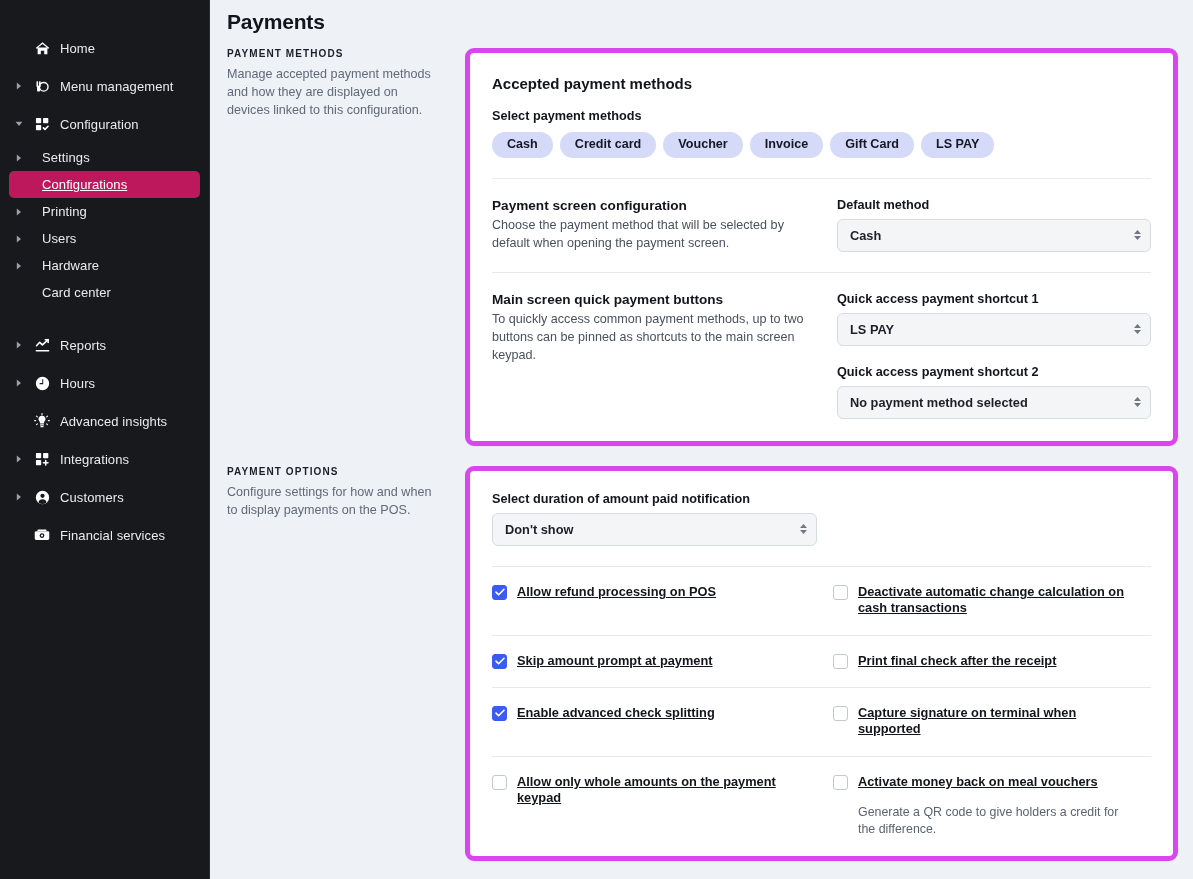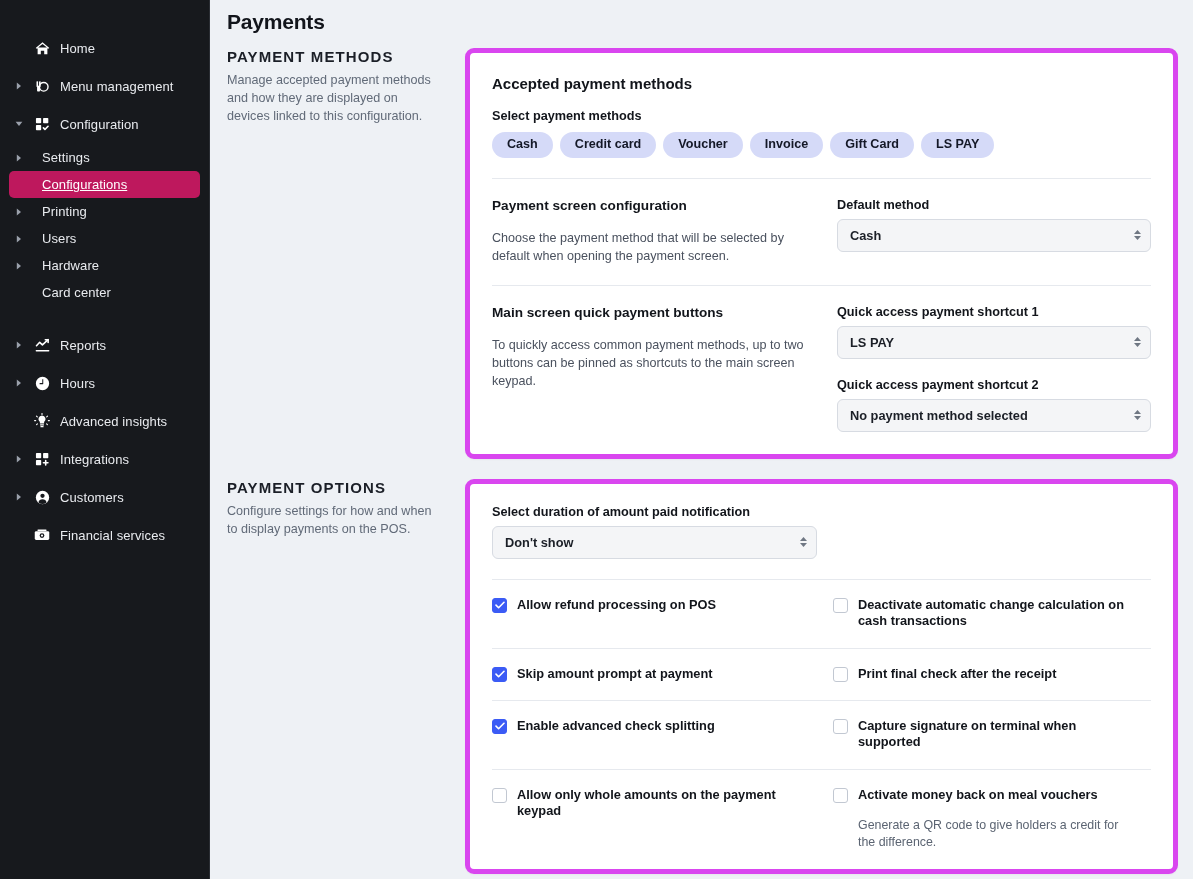--- a/index.html
+++ b/index.html
@@ -98,21 +98,21 @@
     align-items: flex-start;
     padding-left: 17px;
   }
 
   .sec-left {
     width: 238px;
     min-width: 238px;
     padding-right: 22px;
   }
   .sec-kicker {
-    font-size: 15px;
+    font-size: 10px;
     font-weight: bold;
     letter-spacing: 1.1px;
     color: #1b1f27;
     text-transform: uppercase;
   }
   .sec-desc {
     font-size: 12.6px;
     line-height: 1.42;
     color: #616a78;
     margin-top: 7px;
@@ -174,21 +174,21 @@
   .row2-right { flex: 1; max-width: 325px; }
   .row-h {
     font-size: 13.6px;
     font-weight: bold;
     color: #12151b;
   }
   .row-p {
     font-size: 12.6px;
     line-height: 1.44;
     color: #4a515e;
-    margin-top: 16px;
+    margin-top: 3px;
   }
 
   .sel-label {
     font-size: 12.7px;
     font-weight: bold;
     color: #12151b;
     margin-bottom: 7px;
   }
   .select {
     position: relative;
@@ -249,20 +249,21 @@
     border-color: #3b5bf5;
   }
   .cbox svg { display: none; }
   .cbox.on svg { display: block; }
   .chk-text { padding-left: 10px; }
   .chk-label {
     font-size: 12.8px;
     font-weight: bold;
     color: #12151b;
     line-height: 1.28;
+    text-decoration: underline;
   }
   .chk-sub {
     font-size: 12.4px;
     color: #5b6personal;
     color: #5b6472;
     line-height: 1.38;
     margin-top: 14px;
   }
 
   .mt-methods { margin-top: 14px; }

